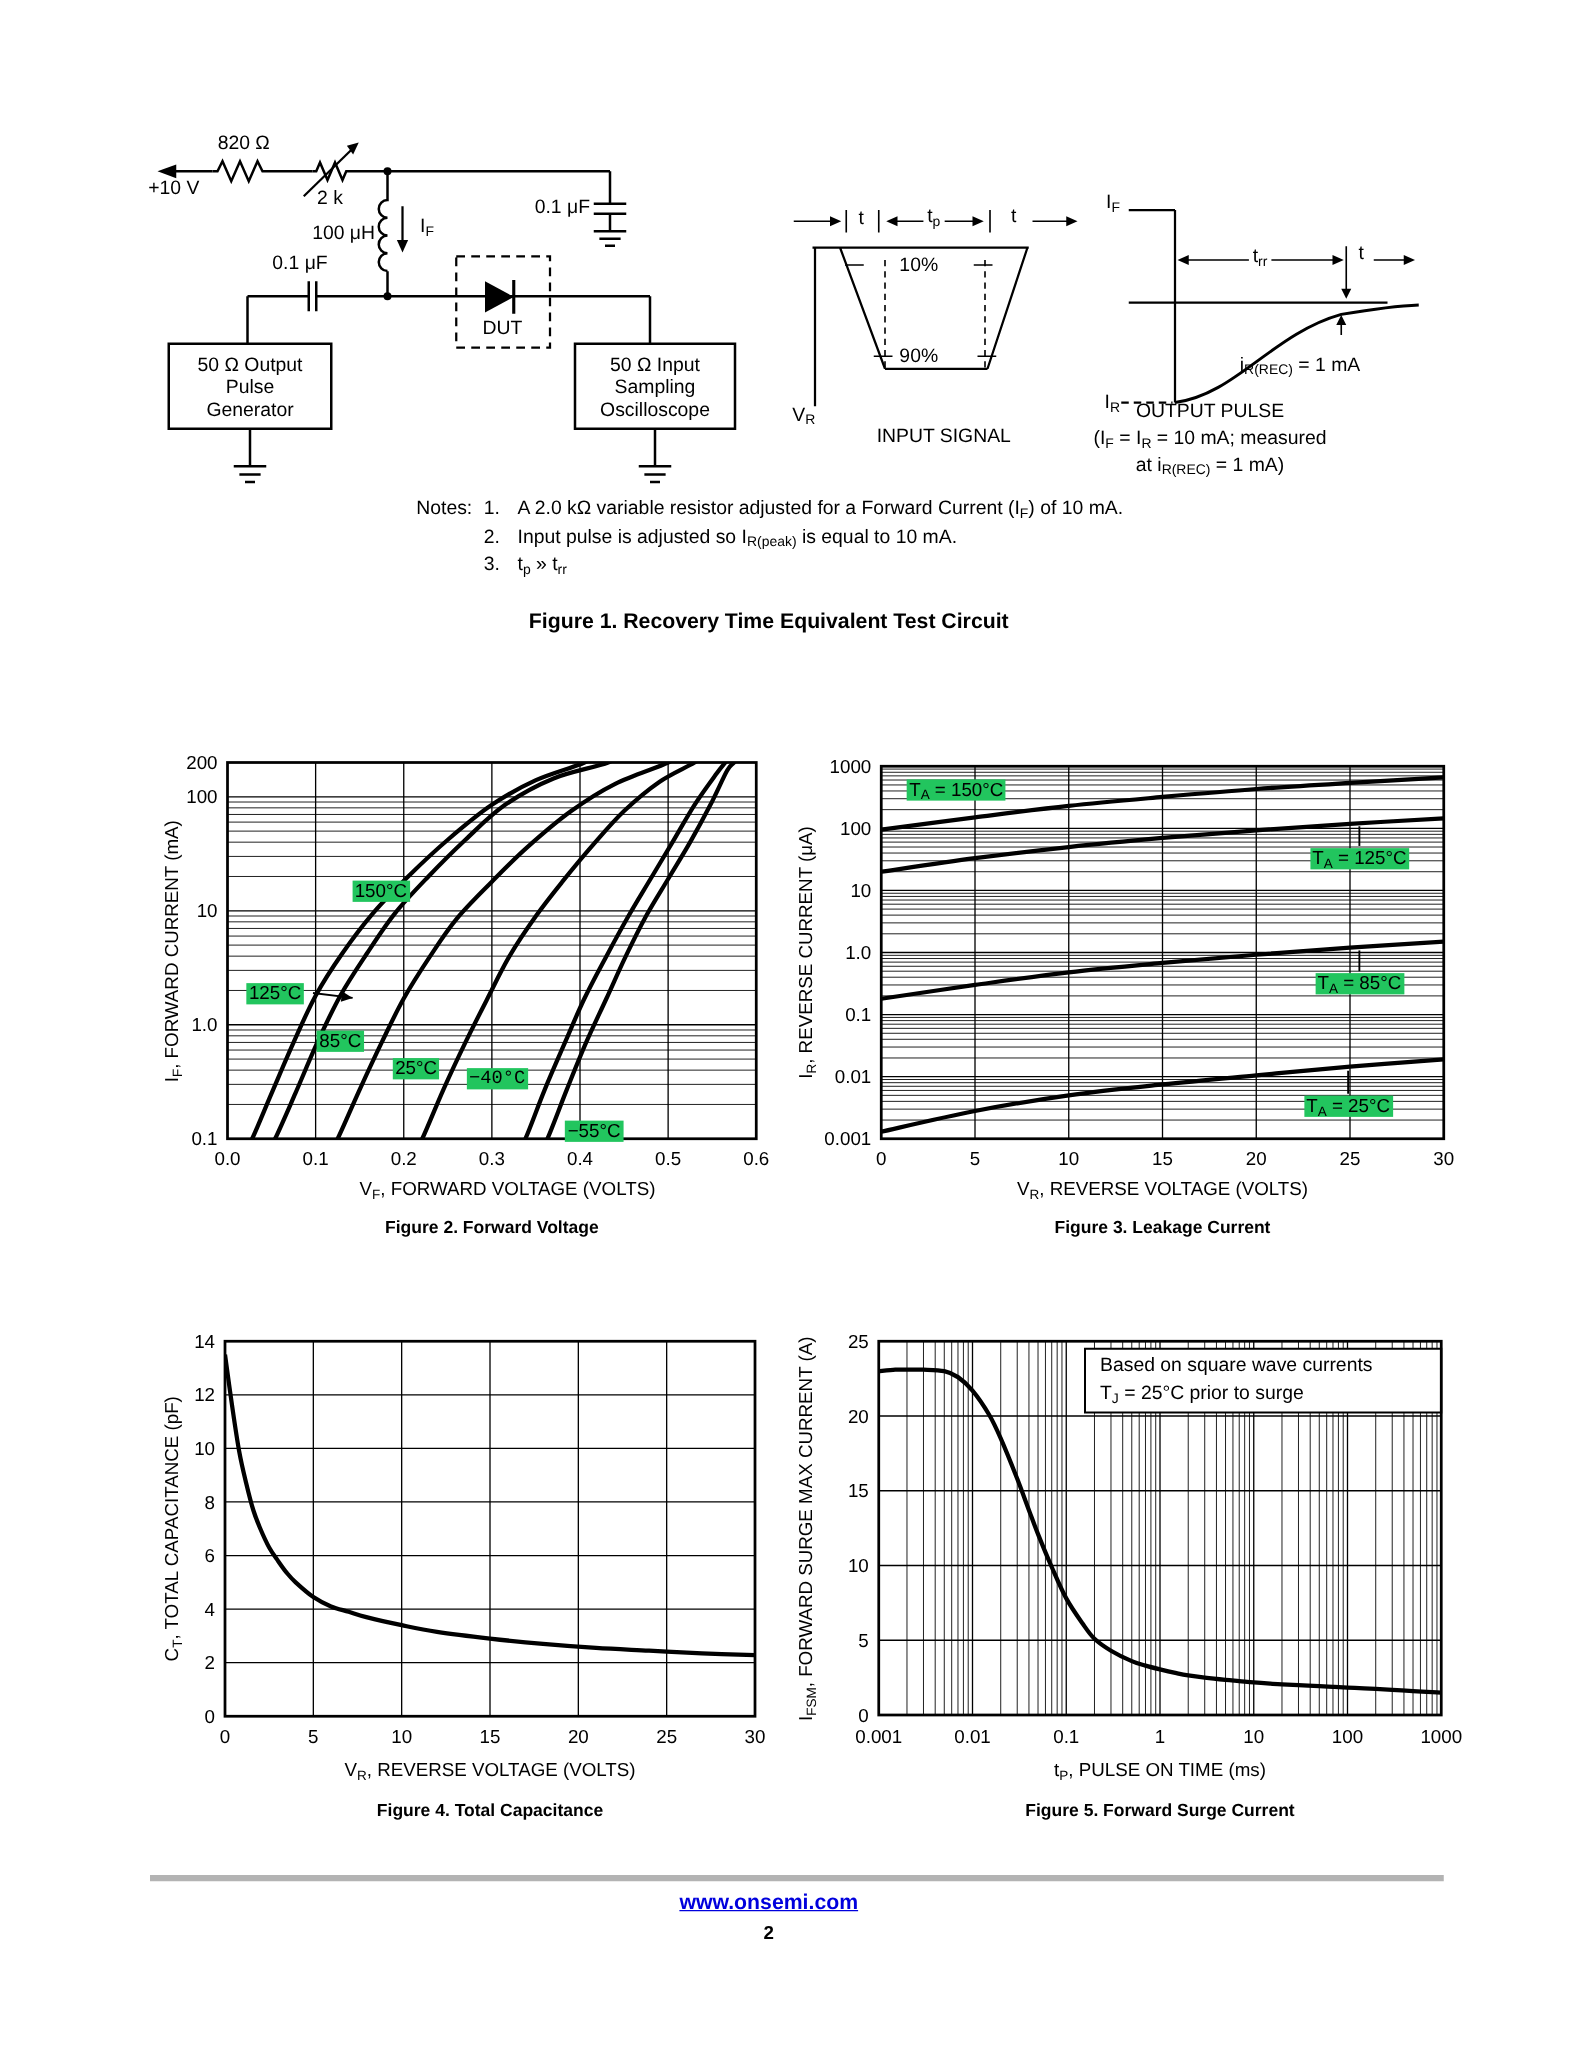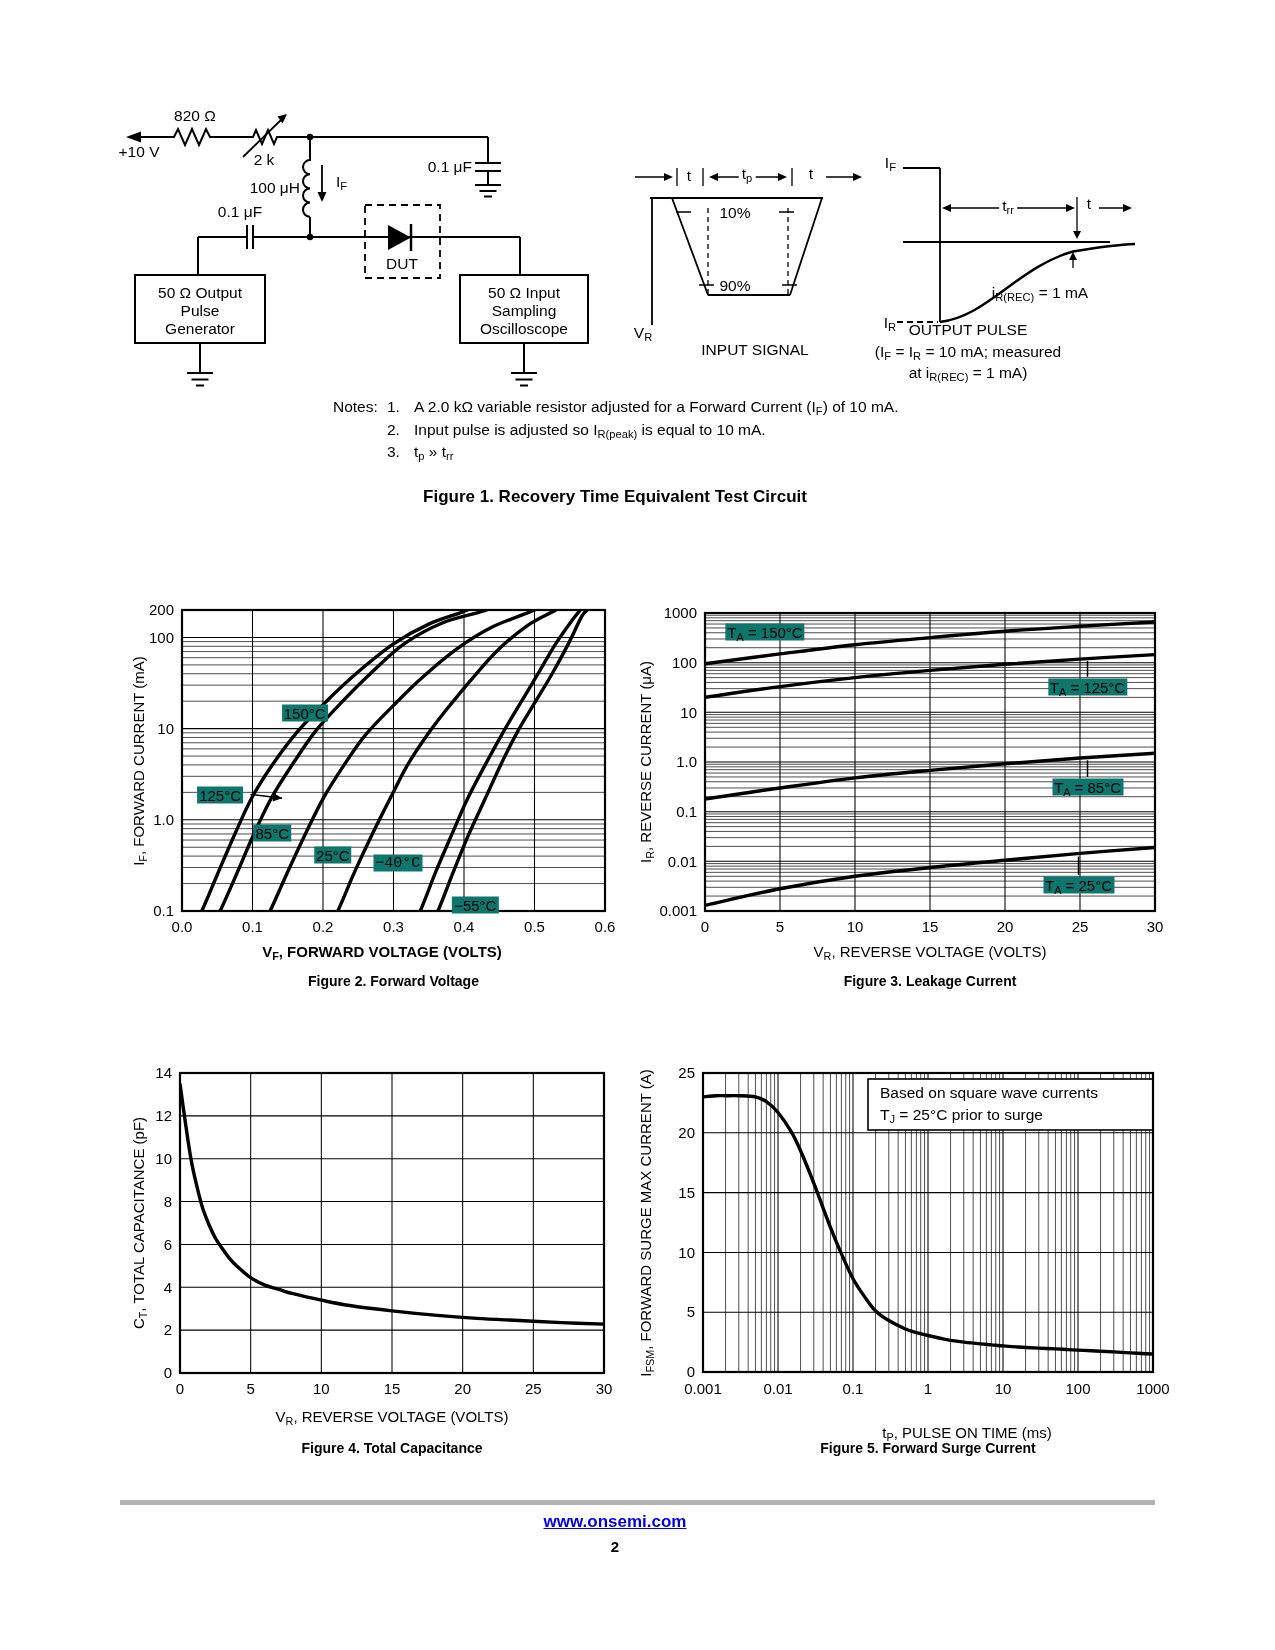--- a/index.html
+++ b/index.html
@@ -23,21 +23,21 @@
   .fig1-caption{position:absolute;left:0;top:487px;width:1230px;text-align:center;
                 font-size:17px;font-weight:bold;}
   
   .chart{position:absolute;}
   #chart-fig2{left:108px;top:565px;width:540px;height:450px;}
   #chart-fig3{left:633px;top:565px;width:610px;height:450px;}
   #chart-fig4{left:108px;top:1028px;width:540px;height:460px;}
   #chart-fig5{left:633px;top:1028px;width:610px;height:460px;}
   .chart svg{position:absolute;left:0;top:0;}
   .chart svg text{font-family:"Liberation Sans",sans-serif;font-size:15px;fill:#000;}
-  .chart-label{position:absolute;font-size:15px;white-space:nowrap;background:#0f766e;
+  .chart-label{position:absolute;font-size:15px;white-space:nowrap;background:#22c55e;
                padding:0 2px;transform:translate(-50%,-50%);}
   .axis-title{position:absolute;font-size:15px;white-space:nowrap;}
   .axis-title.x{transform:translate(-50%,0);}
   .axis-title.y{transform:translate(-50%,-50%) rotate(-90deg);}
   .chart-caption{position:absolute;font-size:14px;font-weight:bold;white-space:nowrap;
                  transform:translate(-50%,0);}
   .note-line{position:absolute;font-size:15.5px;white-space:nowrap;transform:translate(0,-50%);}
   
   .footer-rule{position:absolute;left:120px;top:1500px;width:1035px;height:5px;background:#b3b3b3;}
   .footer-link{position:absolute;left:0;top:1512px;width:1230px;text-align:center;display:block;
@@ -239,21 +239,21 @@
         <text x="426.5" y="367" text-anchor="middle">0.5</text>
         <text x="497" y="367" text-anchor="middle">0.6</text>
       </svg>
       <div class="chart-label" style="left: 196.67px; top: 147.576px;">150°C</div>
       <div class="chart-label" style="left: 112.07px; top: 230.029px;">125°C</div>
       <div class="chart-label" style="left: 164.24px; top: 267.825px;">85°C</div>
       <div class="chart-label" style="left: 224.87px; top: 290.124px;">25°C</div>
       <div class="chart-label" style="left: 289.73px; top: 297.538px; font-family: Liberation Mono, monospace;">−40°C</div>
       <div class="chart-label" style="left: 367.28px; top: 305.226px; margin-top: 35px;">−55°C</div>
       <div class="axis-title y" style="left: 30px; top: 195.5px;">I<sub>F</sub>, FORWARD CURRENT (mA)</div>
-      <div class="axis-title x" style="left: 274px; top: 378px; font-weight: bold;">V<sub>F</sub>, FORWARD VOLTAGE (VOLTS)</div>
+      <div class="axis-title x" style="left: 298px; top: 378px;">V<sub>F</sub>, FORWARD VOLTAGE (VOLTS)</div>
       <div class="chart-caption" style="left: 285.5px; top: 408px;">Figure 2. Forward Voltage</div>
     </div>
   <div class="chart" id="chart-fig3">
       <svg width="610" height="450" viewBox="0 0 610 450">
         <defs>
           <clipPath id="clip-fig3">
             <rect x="72" y="48" width="450" height="298"></rect>
           </clipPath>
         </defs>
         <g stroke="#000" stroke-width="0.7">
@@ -483,21 +483,21 @@
         <text x="145" y="366" text-anchor="middle">0.01</text>
         <text x="220" y="366" text-anchor="middle">0.1</text>
         <text x="295" y="366" text-anchor="middle">1</text>
         <text x="370" y="366" text-anchor="middle">10</text>
         <text x="445" y="366" text-anchor="middle">100</text>
         <text x="520" y="366" text-anchor="middle">1000</text>
       </svg>
       <div class="note-line" style="left: 247px; top: 65px;">Based on square wave currents</div>
       <div class="note-line" style="left: 247px; top: 87px;">T<sub>J</sub> = 25°C prior to surge</div>
       <div class="axis-title y" style="left: 12px; top: 194.5px;">I<sub>FSM</sub>, FORWARD SURGE MAX CURRENT (A)</div>
-      <div class="axis-title x" style="left: 295px; top: 396px; margin-left: 39px;">t<sub>P</sub>, PULSE ON TIME (ms)</div>
+      <div class="axis-title x" style="left: 295px; top: 380px;">t<sub>P</sub>, PULSE ON TIME (ms)</div>
       <div class="chart-caption" style="left: 295px; top: 412px;">Figure 5. Forward Surge Current</div>
     </div>
 
   <div class="footer-rule"></div>
   <a class="footer-link">www.onsemi.com</a>
   <div class="footer-page">2</div>
 
 </div>
 
 </body></html>

